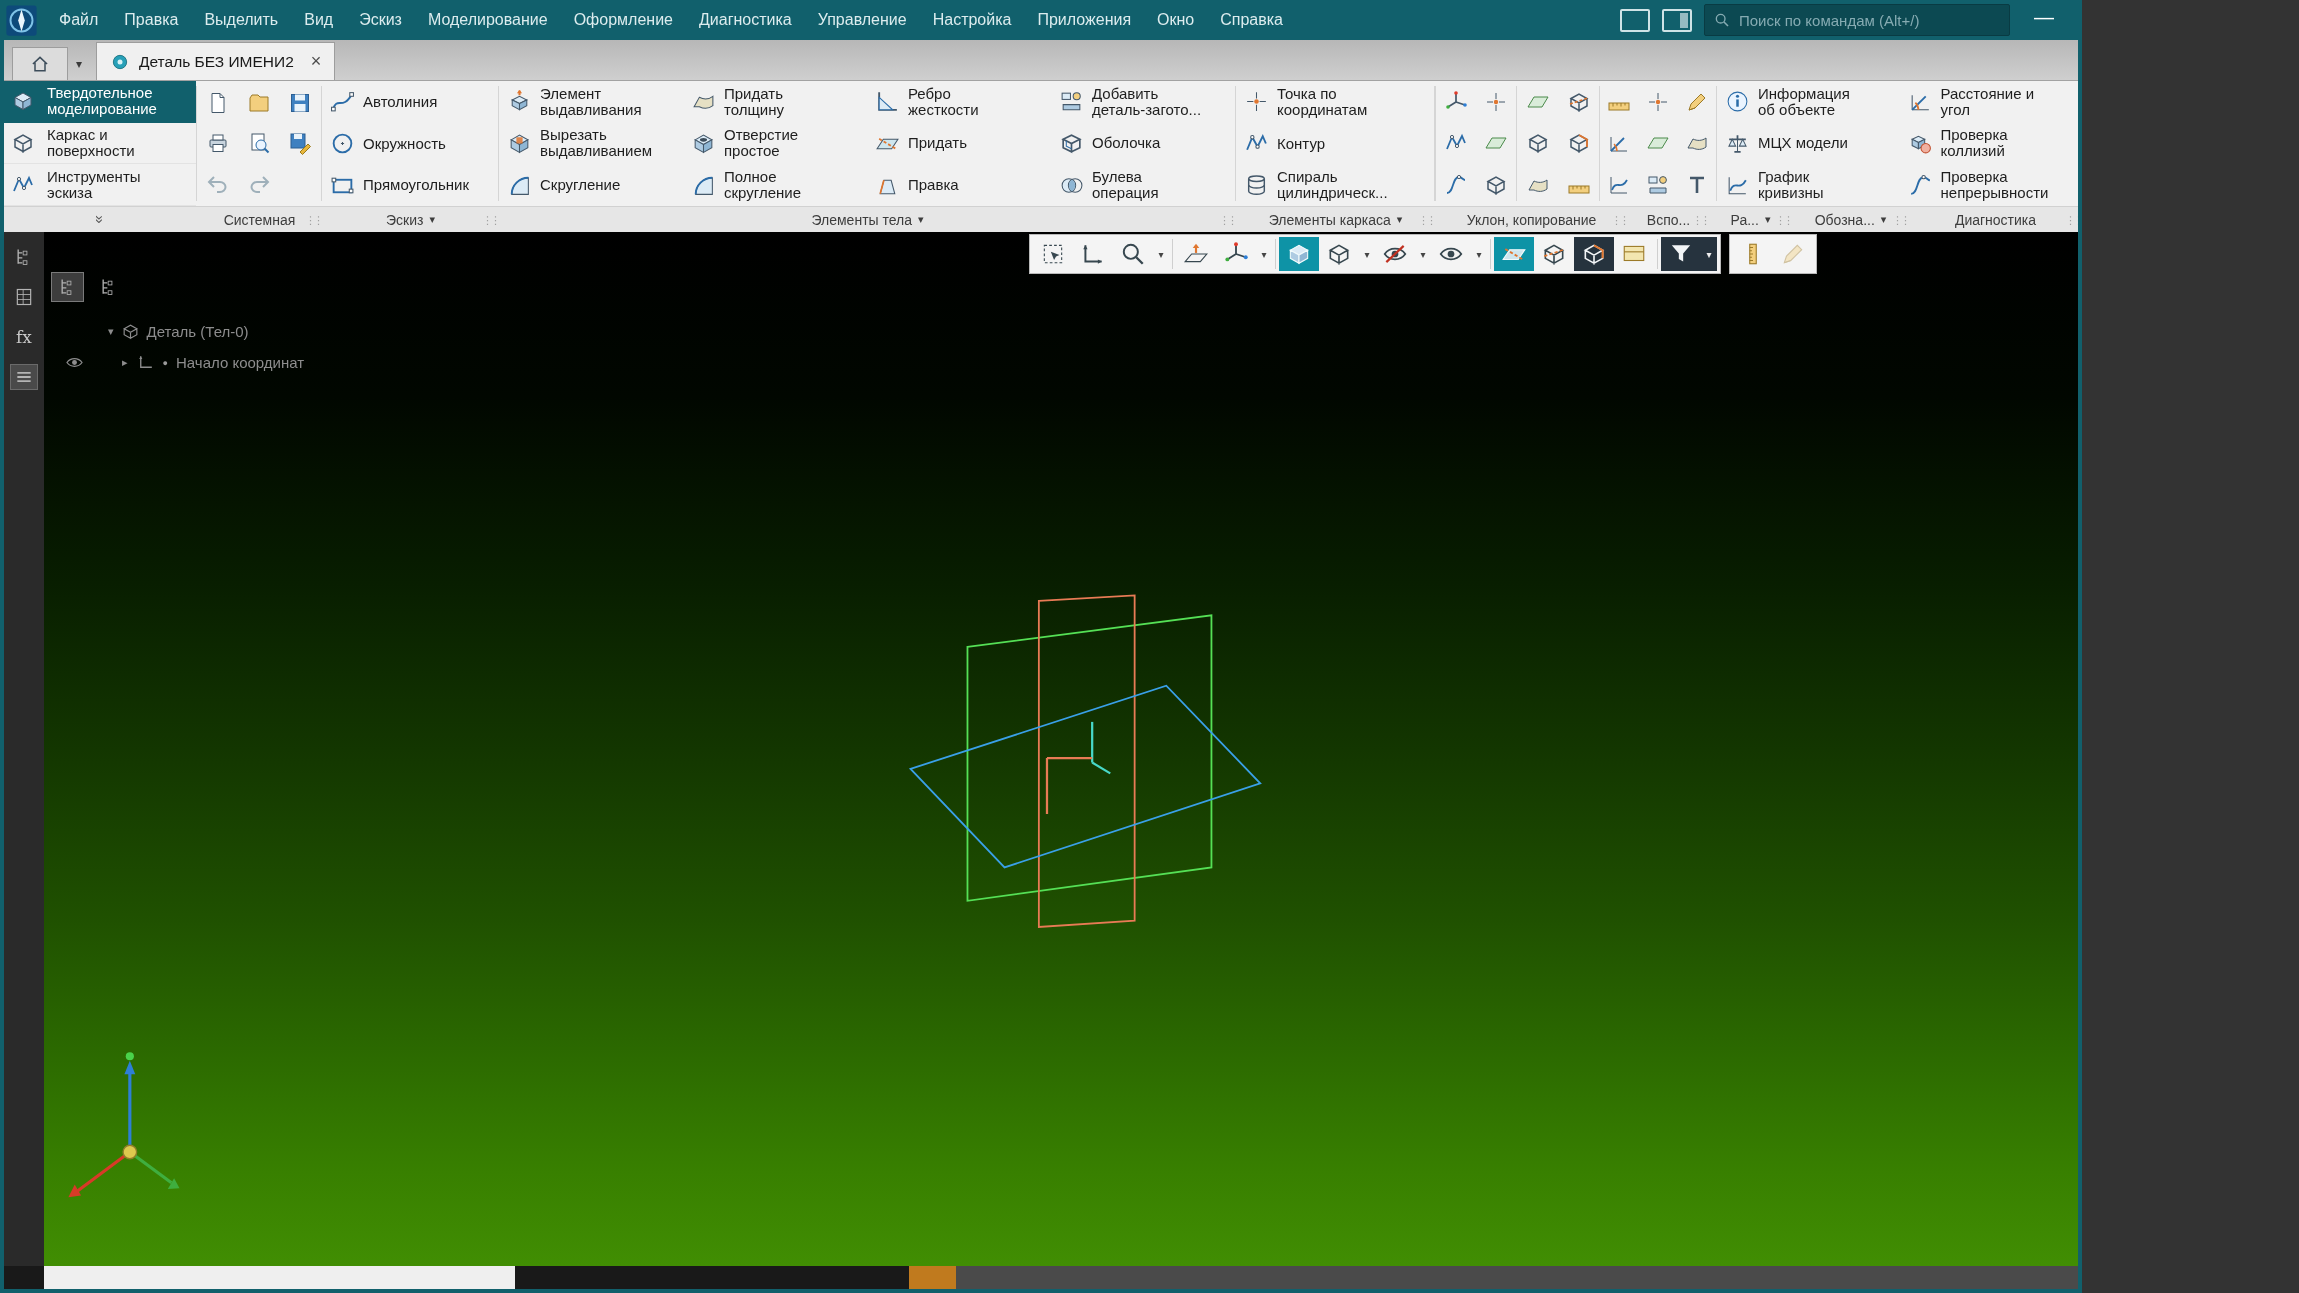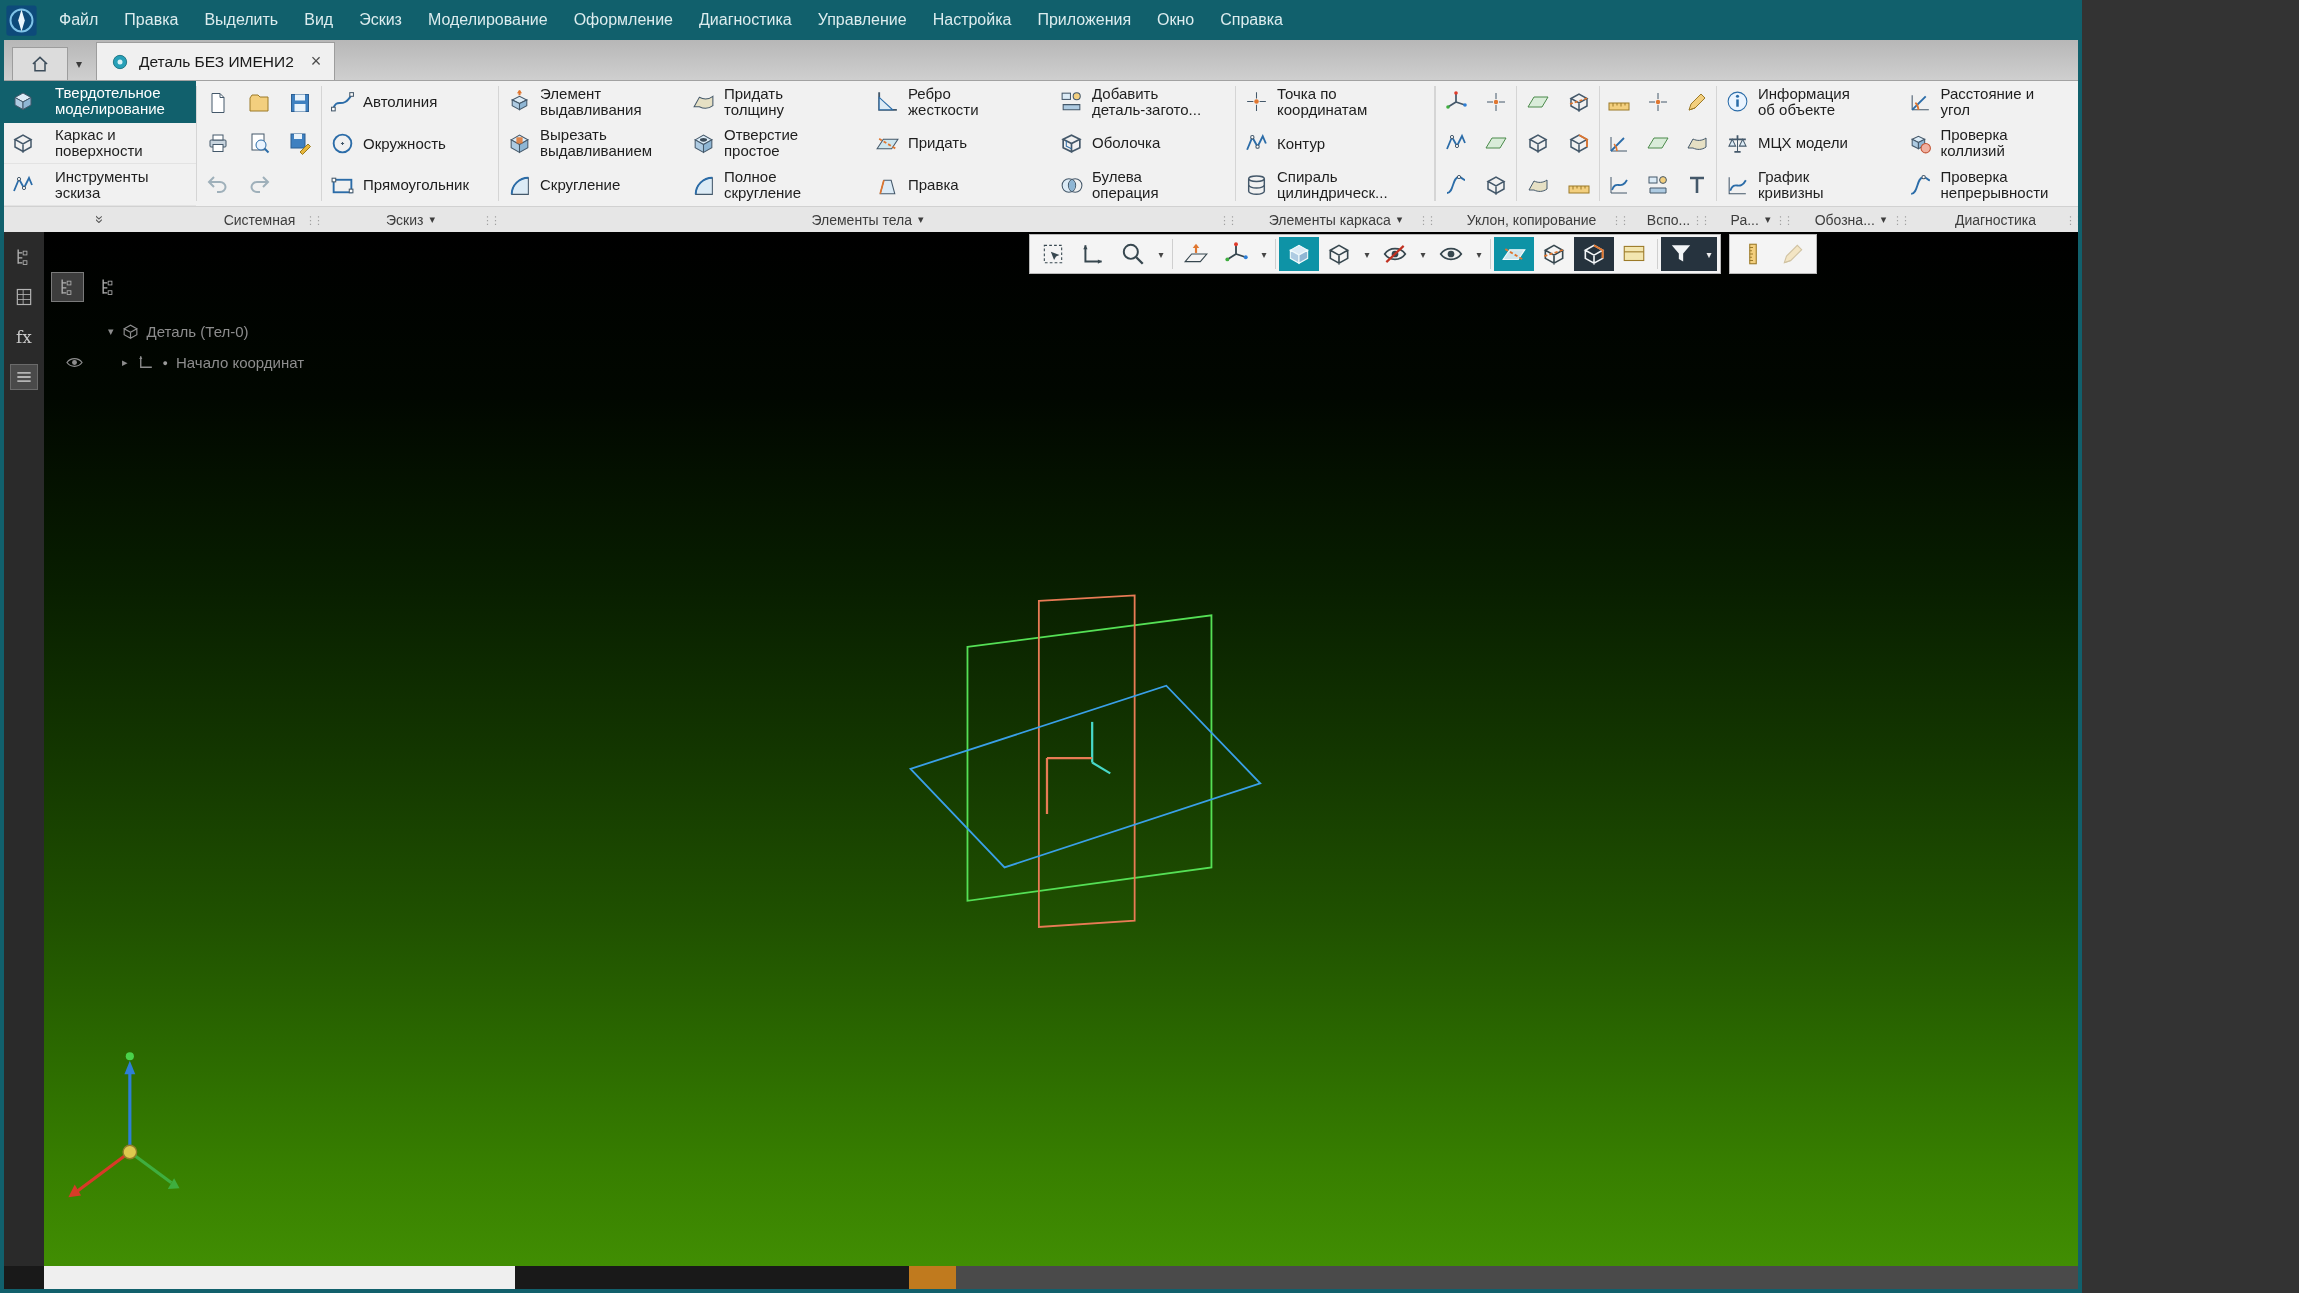--- a/index.html
+++ b/index.html
@@ -26,21 +26,21 @@
   .tab-home{height:32px;width:54px;background:#dcdcdc;border:1px solid #9d9d9d;border-bottom:0;display:flex;align-items:center;justify-content:center;color:#3c4c5a;}
   .tab-home svg{width:20px;height:20px;}
   .tab-dd{width:22px;height:32px;display:flex;align-items:center;justify-content:center;color:#3a3a3a;font-size:12px;}
   .tab-doc{height:37px;margin-left:6px;background:#f0f0f0;border:1px solid #9d9d9d;border-bottom:0;display:flex;align-items:center;gap:9px;padding:0 13px;font-size:15.5px;color:#191919;}
   .tab-doc svg{width:20px;height:20px;}
   .tab-close{color:#4c4c4c;font-size:18px;margin-left:8px;}
   
   .ribbon{position:absolute;top:81px;left:0;right:0;height:125px;background:#f1f1f1;display:flex;padding-left:4px;color:#1e1e1e;z-index:40;box-sizing:border-box;}
   .rib-sep{width:1px;background:#d5d5d5;margin:5px 0;flex:0 0 auto;}
   .modes{width:192px;display:flex;flex-direction:column;flex:0 0 auto;}
-  .mode-btn{flex:1;display:flex;align-items:center;gap:20px;padding-left:7px;font-size:15px;line-height:16px;white-space:pre-line;border-bottom:1px solid #e3e3e3;box-sizing:border-box;}
+  .mode-btn{flex:1;display:flex;align-items:center;gap:12px;padding-left:7px;font-size:15px;line-height:16px;white-space:pre-line;border-bottom:1px solid #e3e3e3;box-sizing:border-box;}
   .mode-btn svg{width:24px;height:24px;flex:0 0 auto;color:#44586a;}
   .mode-btn.active{background:#11606c;color:#fff;border-bottom-color:#11606c;}
   .sys{width:124px;flex:0 0 auto;display:grid;grid-template-columns:repeat(3,1fr);grid-template-rows:repeat(3,1fr);place-items:center;padding:2px 0;}
   .ib{width:34px;height:34px;display:flex;align-items:center;justify-content:center;color:#44586a;}
   .ib svg{width:24px;height:24px;}
   .ib.dim{color:#9fb0ba;}
   .sketch{width:176px;flex:0 0 auto;display:flex;flex-direction:column;}
   .tool{flex:1;display:flex;align-items:center;gap:8px;padding-left:8px;font-size:15px;line-height:16px;white-space:pre-line;box-sizing:border-box;}
   .tool svg{width:25px;height:25px;flex:0 0 auto;color:#44586a;}
   .body-grid{width:736px;flex:0 0 auto;display:grid;grid-auto-flow:column;grid-template-rows:repeat(3,1fr);grid-template-columns:repeat(4,1fr);}
@@ -381,20 +381,34 @@
     <span class="menu-item">Вид</span>
     <span class="menu-item">Эскиз</span>
     <span class="menu-item">Моделирование</span>
     <span class="menu-item">Оформление</span>
     <span class="menu-item">Диагностика</span>
     <span class="menu-item">Управление</span>
     <span class="menu-item">Настройка</span>
     <span class="menu-item">Приложения</span>
     <span class="menu-item">Окно</span>
     <span class="menu-item">Справка</span>
+    <div class="mb-right">
+      <span class="win-ic"></span>
+      <span class="win-ic">
+          <span></span>
+        </span>
+      <div class="searchbox">
+        <svg viewBox="0 0 24 24">
+            <circle cx="10" cy="10" r="6.5" fill="none" stroke="#86abb2" stroke-width="2"></circle>
+            <path d="M15 15l6 6" stroke="#86abb2" stroke-width="2.4"></path>
+          </svg>
+        <input value="" placeholder="Поиск по командам (Alt+/)" style="">
+      </div>
+      <span class="minbtn">—</span>
+    </div>
   </div>
 
   <div class="tabbar">
     <div class="tab-home">
       <svg>
           <use href="#i-house"></use>
         </svg>
     </div>
     <div class="tab-dd">▾</div>
     <div class="tab-doc">

